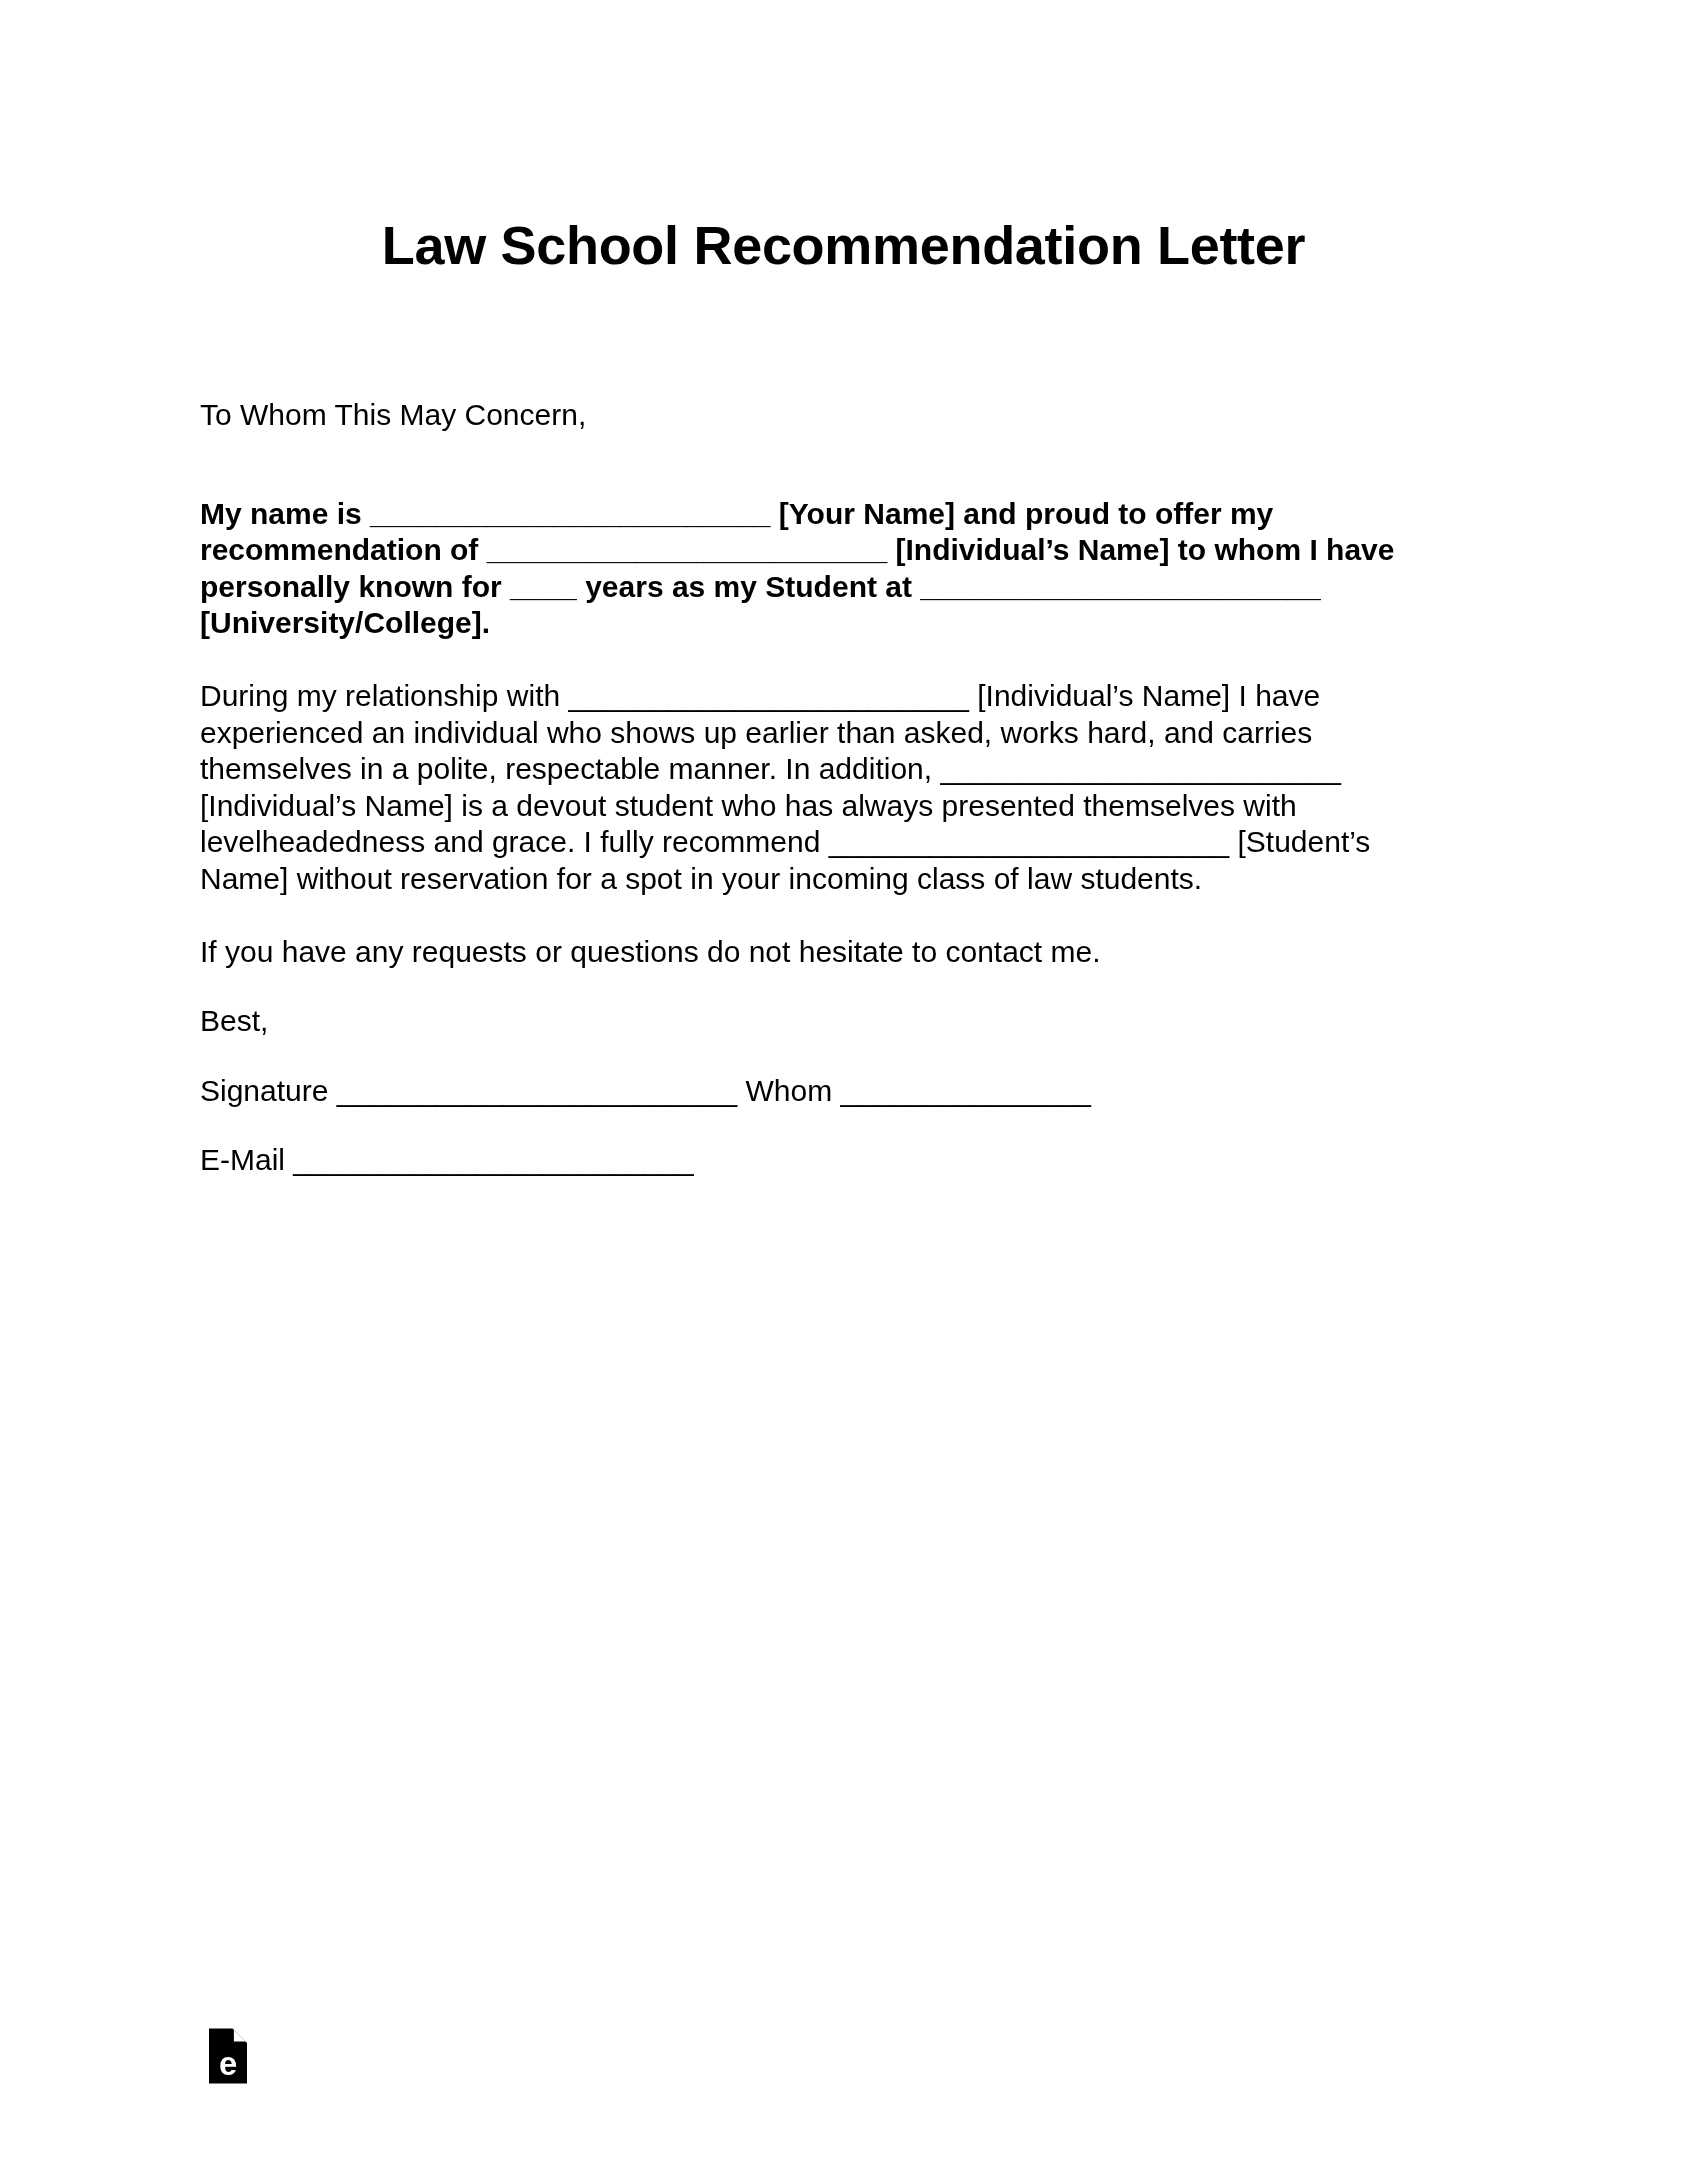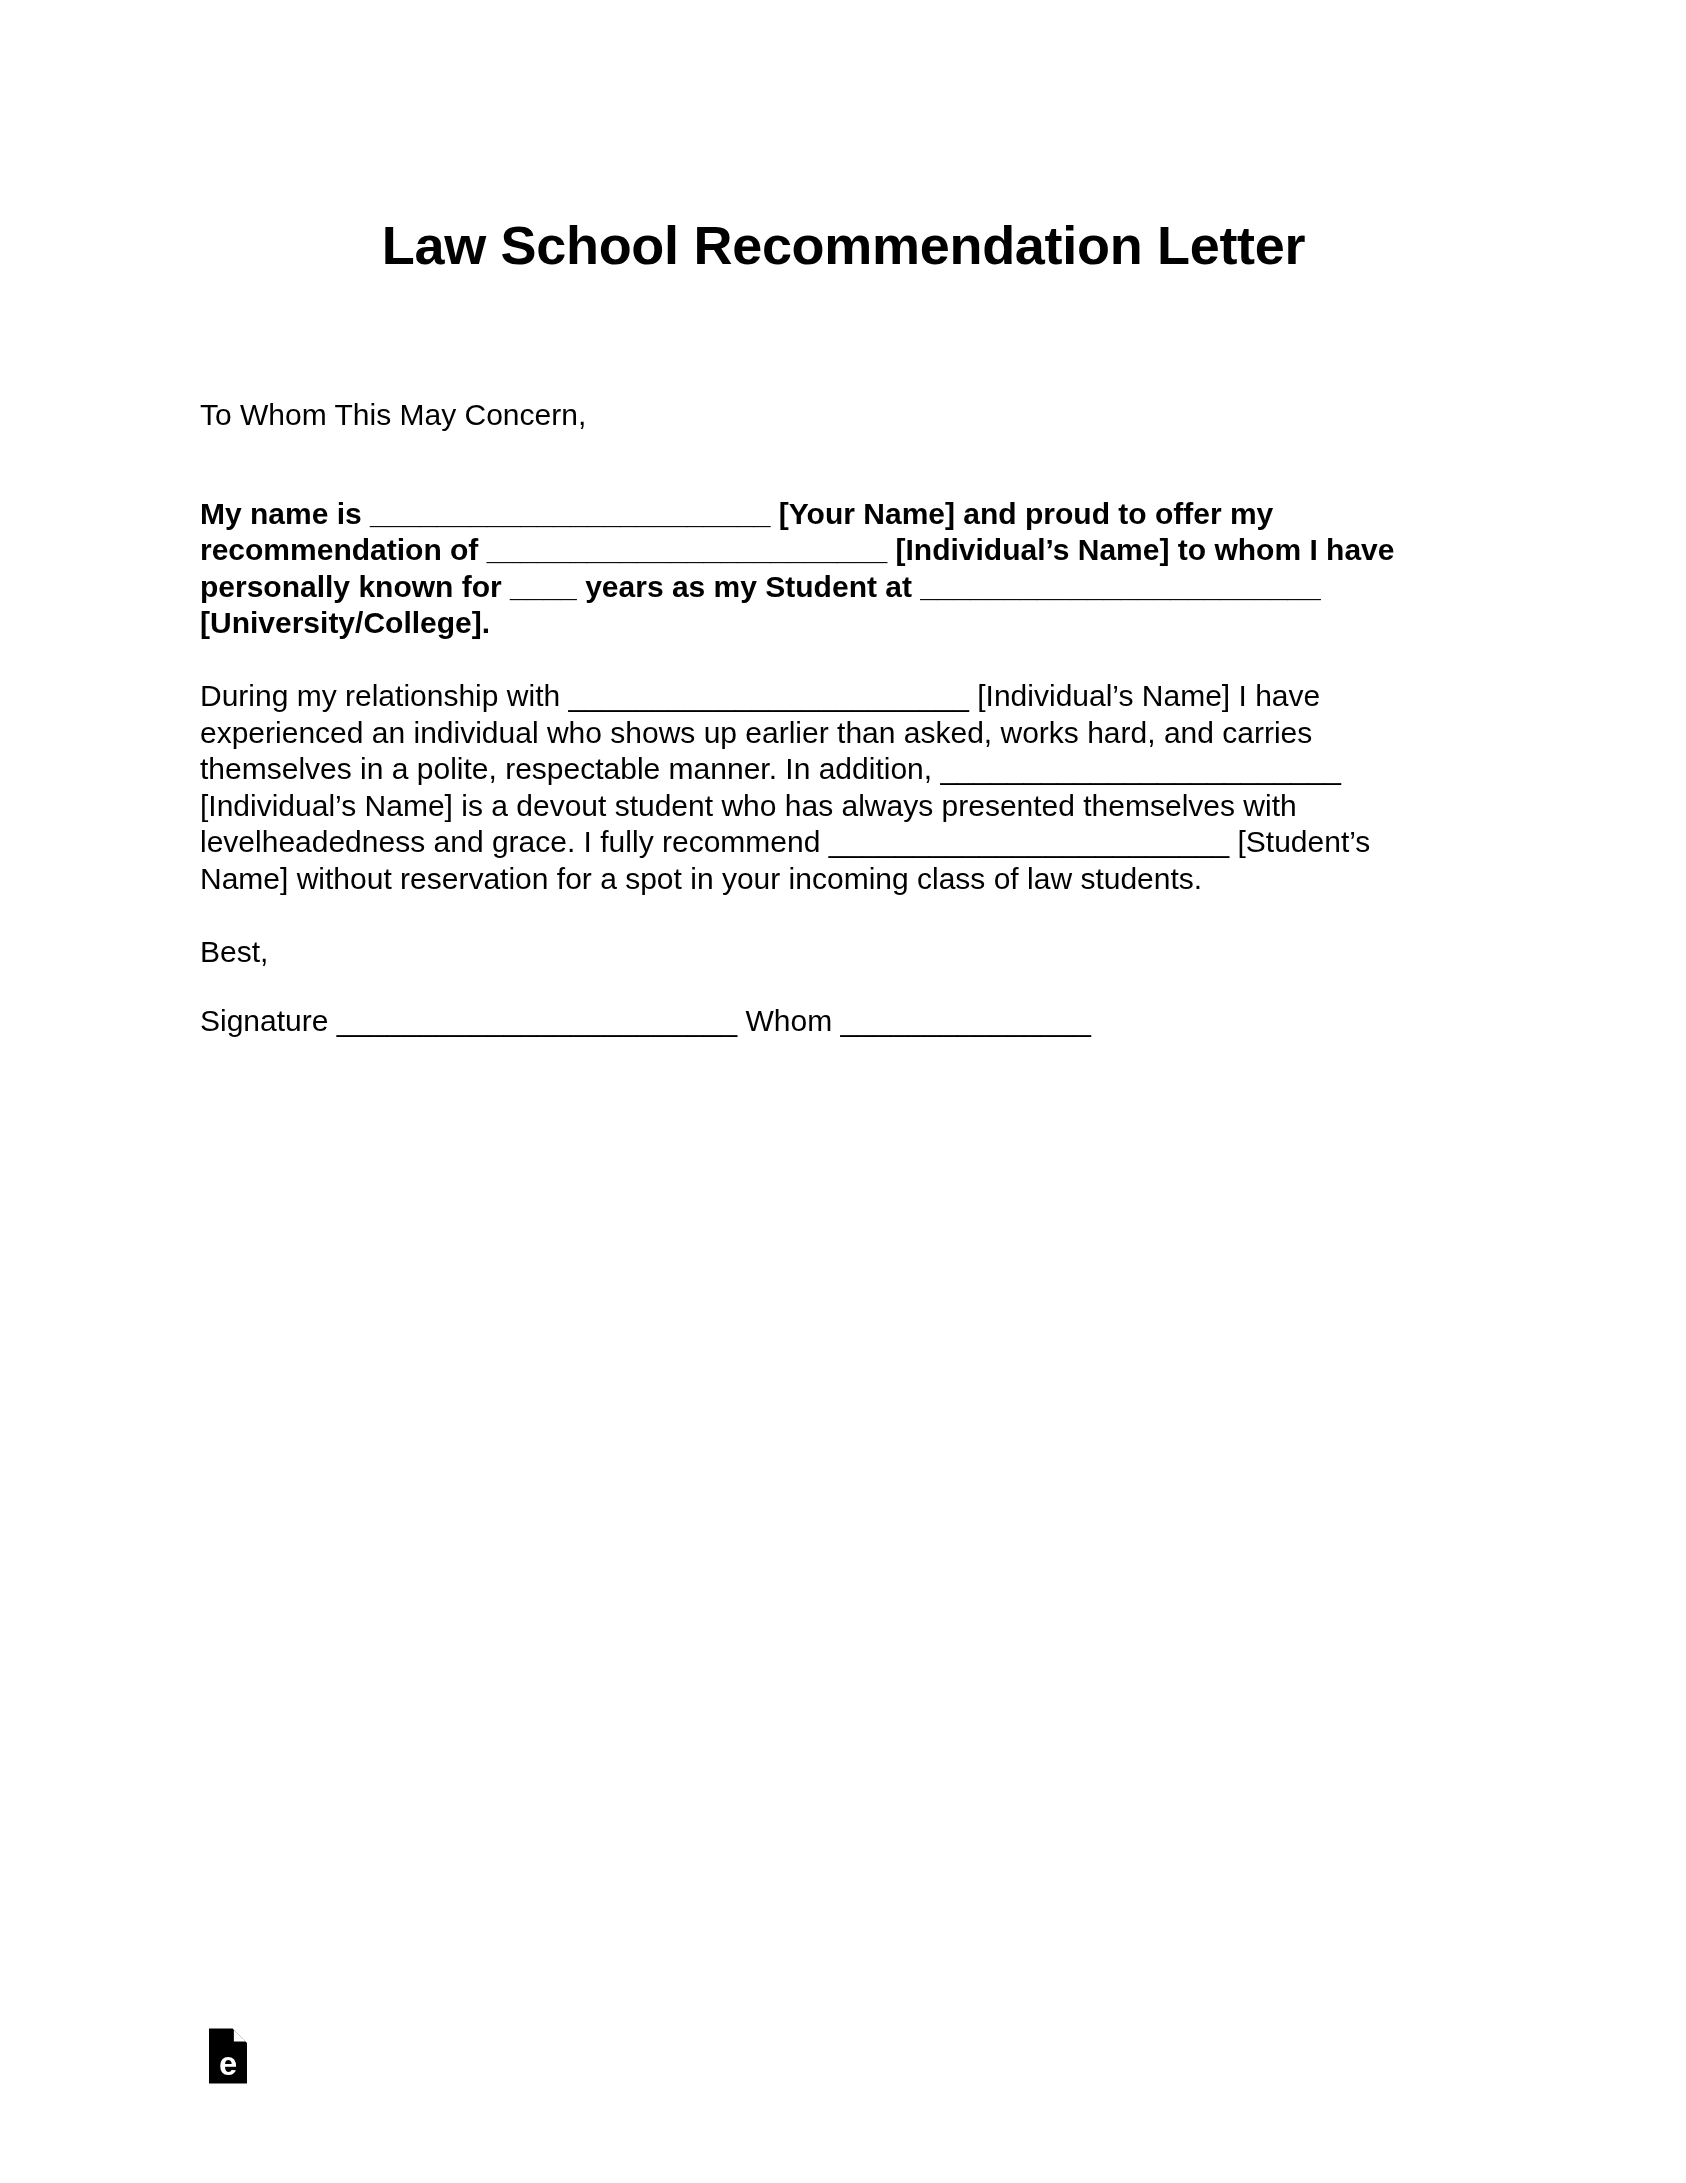--- a/index.html
+++ b/index.html
@@ -82,30 +82,36 @@
     </p>
 
     <p class="para para-1">
       <span>My name is </span><span class="blank">________________________</span><span> [Your Name] and proud to offer my recommendation of </span><span class="blank">________________________</span><span> [Individual’s Name] to whom I have personally known for </span><span class="blank">____</span><span> years as my Student at </span><span class="blank">________________________</span><span> [University/College].</span>
     </p>
 
     <p class="para para-2">
       <span>During my relationship with </span><span class="blank">________________________</span><span> [Individual’s Name] I have experienced an individual who shows up earlier than asked, works hard, and carries themselves in a polite, respectable manner. In addition, </span><span class="blank">________________________</span><span> [Individual’s Name] is a devout student who has always presented themselves with levelheadedness and grace. I fully recommend </span><span class="blank">________________________</span><span> [Student’s Name] without reservation for a spot in your incoming class of law students.</span>
     </p>
 
+    <p class="para para-3">
+      <span>If you have any requests or questions do not hesitate to contact me.</span>
+    </p>
 
     <p class="para closing">
       <span>Best,</span>
     </p>
 
     <p class="para sig-line">
       <span>Signature </span><span class="blank">________________________</span><span> Whom </span><span class="blank">_______________</span>
     </p>
 
 
+    <p class="para email-line">
+      <span>E-Mail </span><span class="blank">________________________</span>
+    </p>
 
   </div>
 
   <div class="logo">
     <svg viewBox="0 0 58 84" xmlns="http://www.w3.org/2000/svg" aria-hidden="true">
       <path d="M0 0 L36 0 L58 22 L58 84 L0 84 Z" fill="#000000"></path>
       <path d="M38 2 L56 20 L38 20 Z" fill="#ffffff"></path>
       <text x="29" y="71" font-family="'Liberation Sans', sans-serif" font-size="50" font-weight="bold" fill="#ffffff" text-anchor="middle">e</text>
     </svg>
   </div>

